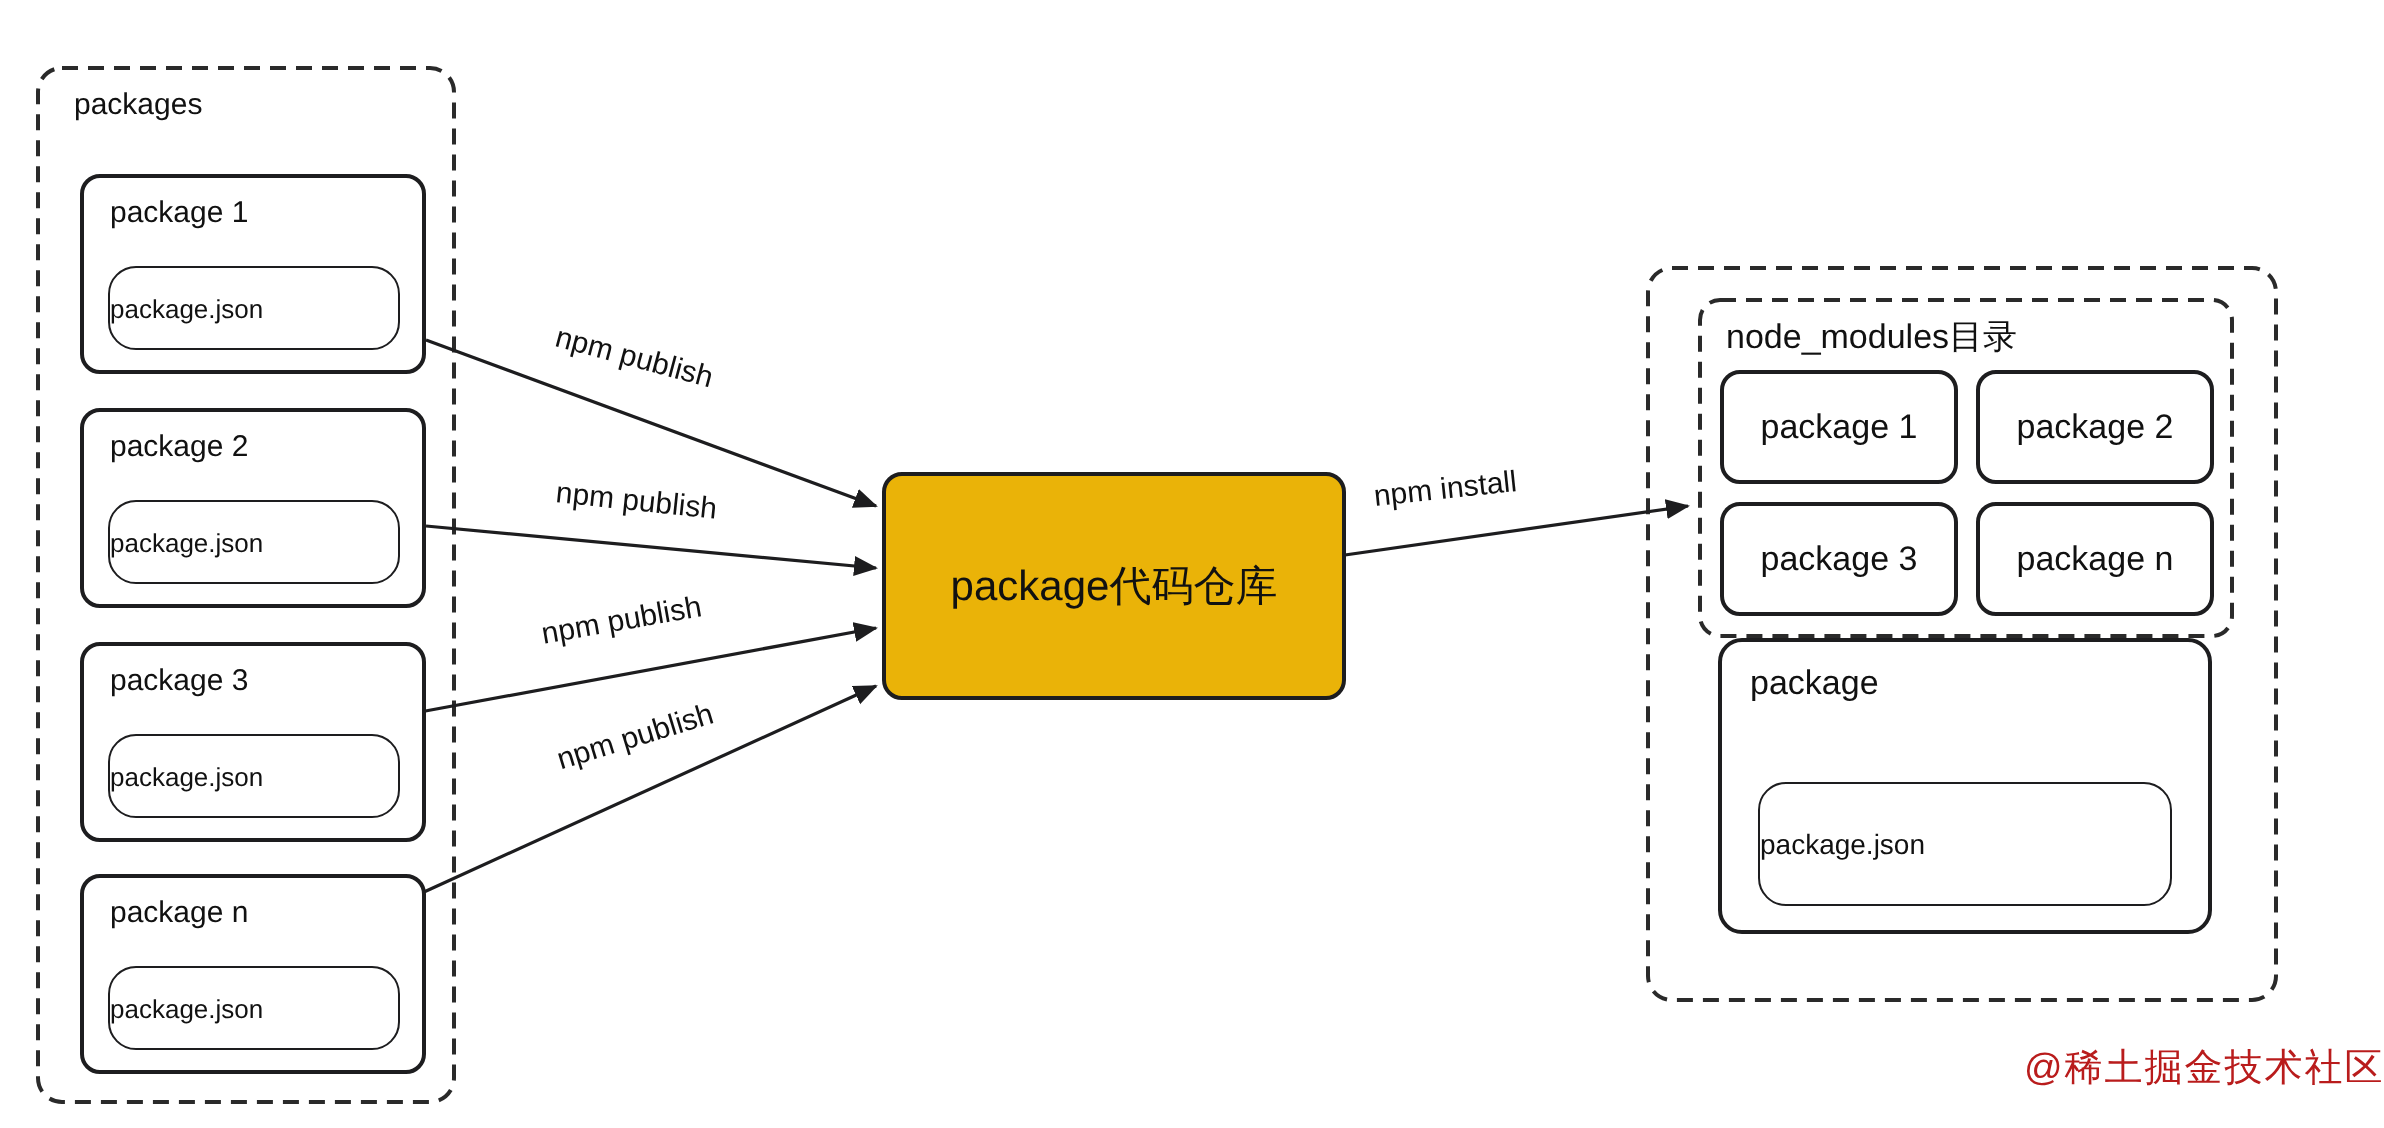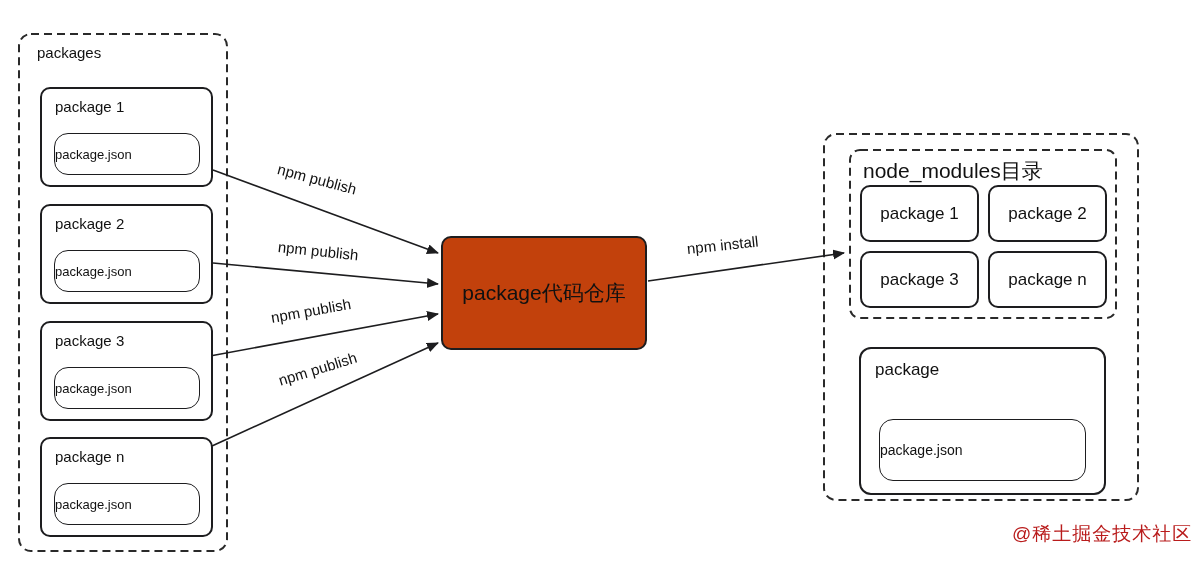--- a/index.html
+++ b/index.html
@@ -14,36 +14,36 @@
     position:absolute;width:173px;height:100px;background:#fff;
     border:2px solid #1d1d1f;border-radius:10px;box-sizing:border-box;
   }
   .card-title{position:absolute;left:13px;top:9px;font-size:15px;white-space:nowrap;}
   .chip{
     position:absolute;border:1.6px solid #1d1d1f;border-radius:14px;background:#fff;
     display:flex;align-items:center;justify-content:flex-start;box-sizing:border-box;
   }
   .chip-sm{left:12px;bottom:10px;width:146px;height:42px;font-size:13px;}
   .registry{
-    position:absolute;left:441px;top:236px;width:206px;height:114px;background:#c2410c;
+    position:absolute;left:441px;top:236px;width:232px;height:114px;background:#eab308;
     border:2px solid #1d1d1f;border-radius:10px;box-sizing:border-box;
     display:flex;align-items:center;justify-content:center;font-size:21px;white-space:nowrap;
   }
   .arrow-label{
     position:absolute;font-size:15px;color:#111;white-space:nowrap;
     transform-origin:left center;
   }
-  .nm-title{position:absolute;left:13px;top:7px;font-size:21px;white-space:nowrap;}
+  .nm-title{position:absolute;left:13px;top:7px;font-size:17px;white-space:nowrap;}
   .nm-box{
     position:absolute;width:119px;height:57px;background:#fff;
     border:2px solid #1d1d1f;border-radius:10px;box-sizing:border-box;
     display:flex;align-items:center;justify-content:center;font-size:17px;white-space:nowrap;
   }
   .pkg-big{
-    position:absolute;left:35px;top:213px;width:247px;height:148px;background:#fff;
+    position:absolute;left:35px;top:185px;width:247px;height:148px;background:#fff;
     border:2px solid #1d1d1f;border-radius:12px;box-sizing:border-box;
   }
   .pkg-big-title{position:absolute;left:14px;top:11px;font-size:17px;white-space:nowrap;}
   .chip-lg{left:18px;top:70px;width:207px;height:62px;font-size:14px;border-radius:14px;}
   .watermark{
     position:absolute;left:1012px;top:521px;font-size:19px;color:#b91c1c;
     white-space:nowrap;letter-spacing:1px;
   }
 </style>
 </head>

